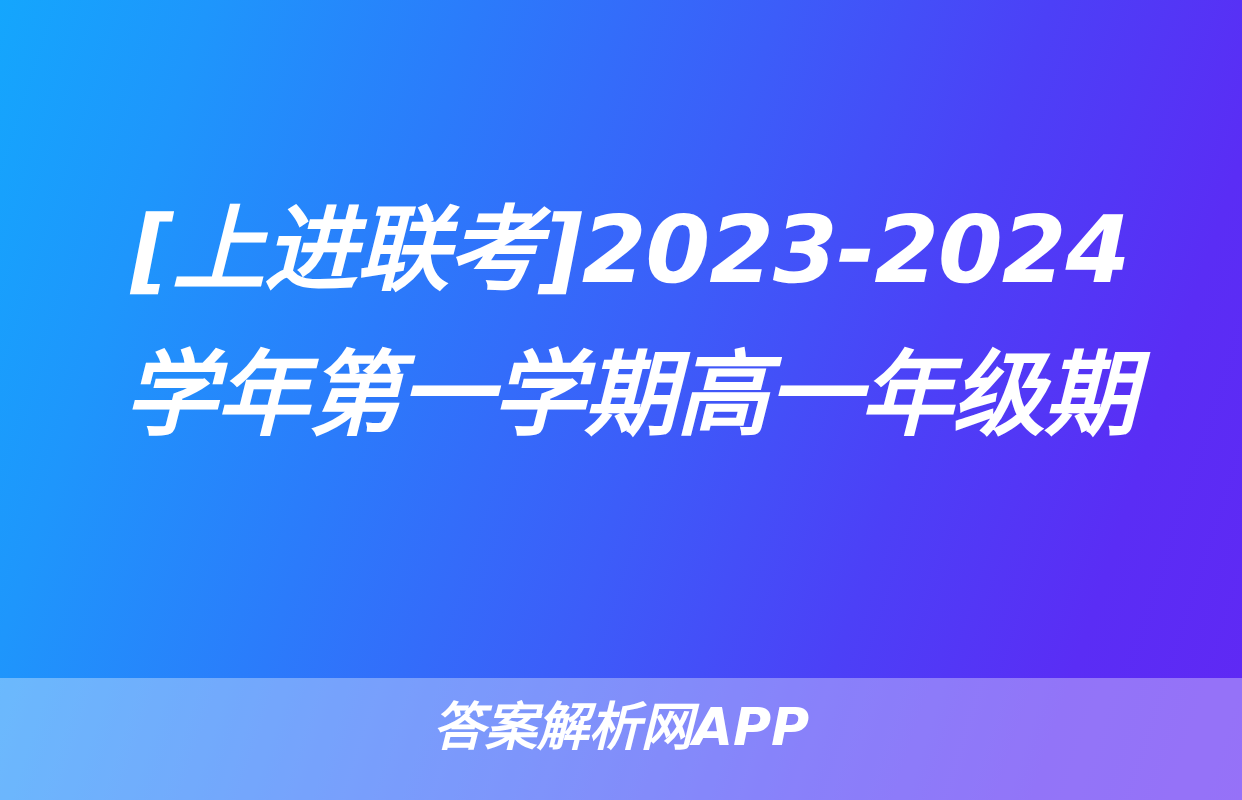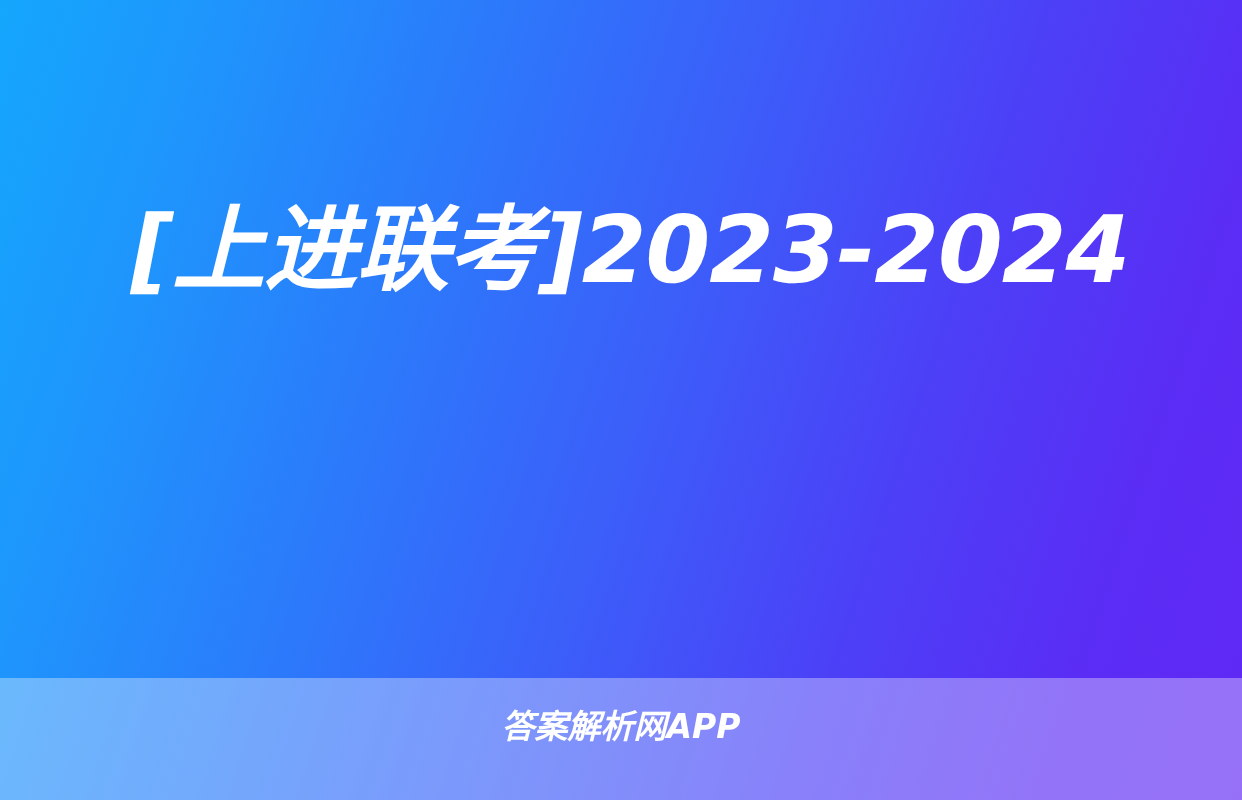--- a/index.html
+++ b/index.html
@@ -72,35 +72,36 @@
     left: 0;
     right: 0;
     top: 701px;
     text-align: center;
   }
 
   #watermark .wm-text {
     display: inline-block;
     color: #ffffff;
     font-family: "DejaVu Sans", "Liberation Sans", sans-serif;
-    font-size: 33px;
+    font-size: 52px;
     font-weight: 700;
     font-style: italic;
     line-height: 52px;
     letter-spacing: 0px;
     white-space: nowrap;
   }
 </style>
 </head>
 <body>
 
 <div id="card">
 
   <div id="title-block">
     <span class="title-line">[上进联考]2023-2024</span>
+    <span class="title-line">学年第一学期高一年级期</span>
   </div>
 
   <div id="footer-band"></div>
 
   <div id="watermark">
     <span class="wm-text">答案解析网APP</span>
   </div>
 
 </div>
 

